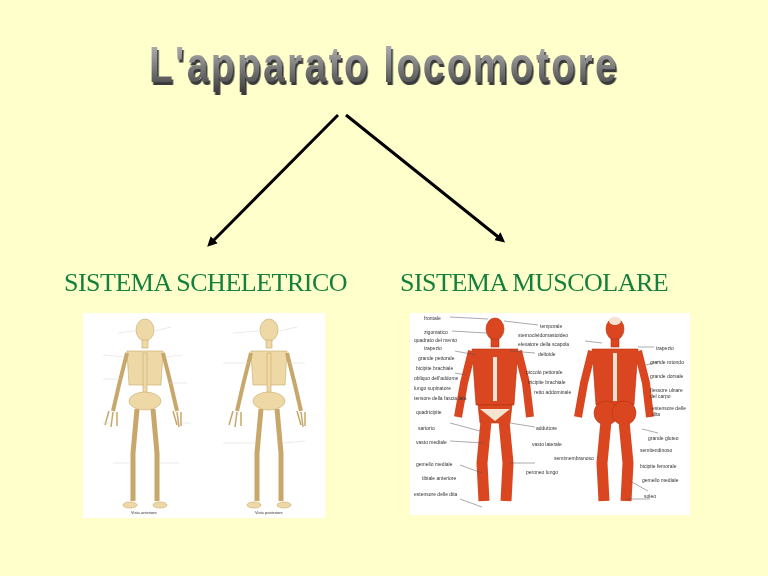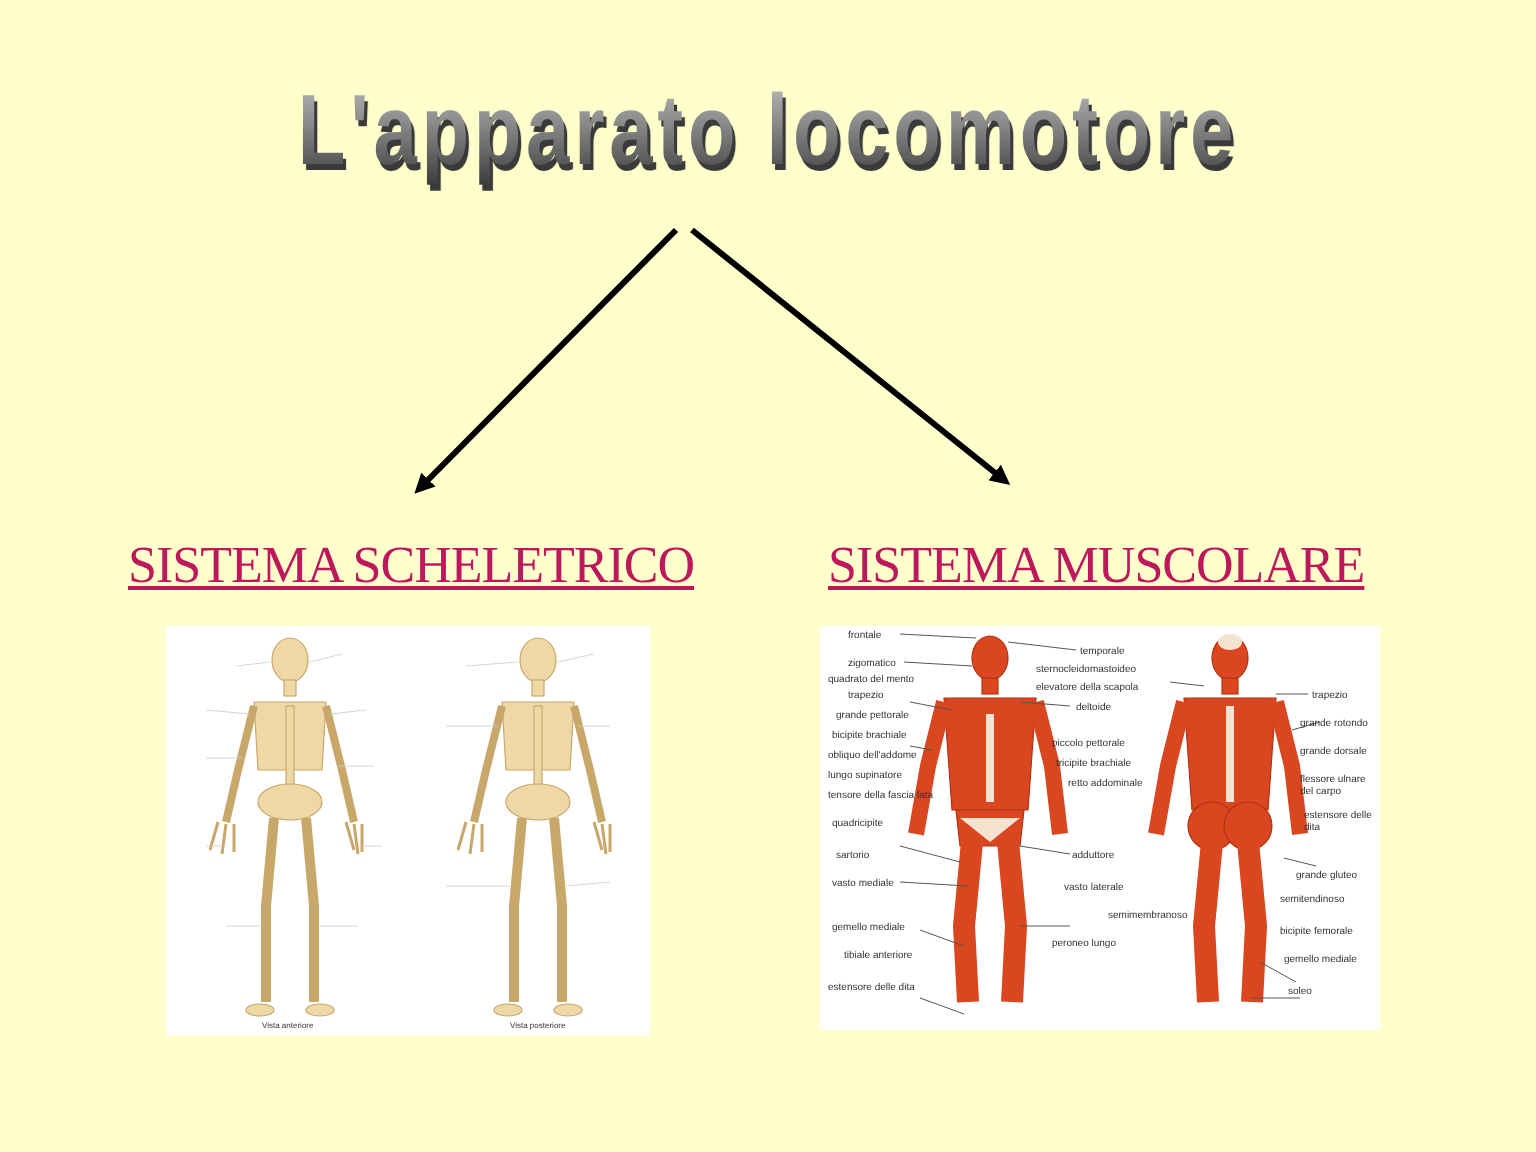--- a/index.html
+++ b/index.html
@@ -1,23 +1,23 @@
 <!DOCTYPE html>
 <html><head>
 <meta charset="utf-8">
 <style>
   html, body { margin:0; padding:0; }
   body { width:768px; height:576px; background:#FFFFCC; position:relative; overflow:hidden; font-family:"Liberation Serif", serif; }
   .title { position:absolute; left:0; top:30px; width:768px; text-align:center; font-family:"Liberation Sans", sans-serif; font-weight:bold; font-size:50px; letter-spacing:3px; transform:scaleX(0.78); transform-origin:center;
     background:linear-gradient(180deg,#cfcfcf 0%,#8a8a8a 45%,#2a2a2a 100%); -webkit-background-clip:text; background-clip:text; color:transparent;
     text-shadow:none; filter:drop-shadow(2px 3px 0 #3a3a3a); line-height:70px; }
   .arrows { position:absolute; left:0; top:0; }
-  .label { position:absolute; top:268px; font-size:26px; color:#be185d; white-space:nowrap; letter-spacing:-0.5px;text-decoration:underline; }
+  .label { position:absolute; top:268px; font-size:26px; color:#15803d; white-space:nowrap; letter-spacing:-0.5px; }
   .label.left { left:64px; }
-  .label.right { left:414px; }
+  .label.right { left:400px; }
   .panel { position:absolute; background:#fff; overflow:hidden; }
   .panel.skel { left:83px; top:313px; width:242px; height:205px; }
   .panel.musc { left:410px; top:313px; width:280px; height:202px; }
   .mtiny { position:absolute; font-family:"Liberation Sans", sans-serif; font-size:5px; color:#333; white-space:nowrap; }
   .caption { position:absolute; font-family:"Liberation Sans", sans-serif; font-size:4px; color:#333; }
 </style>
 </head>
 <body>
 
 <div class="title">L'apparato locomotore</div>

